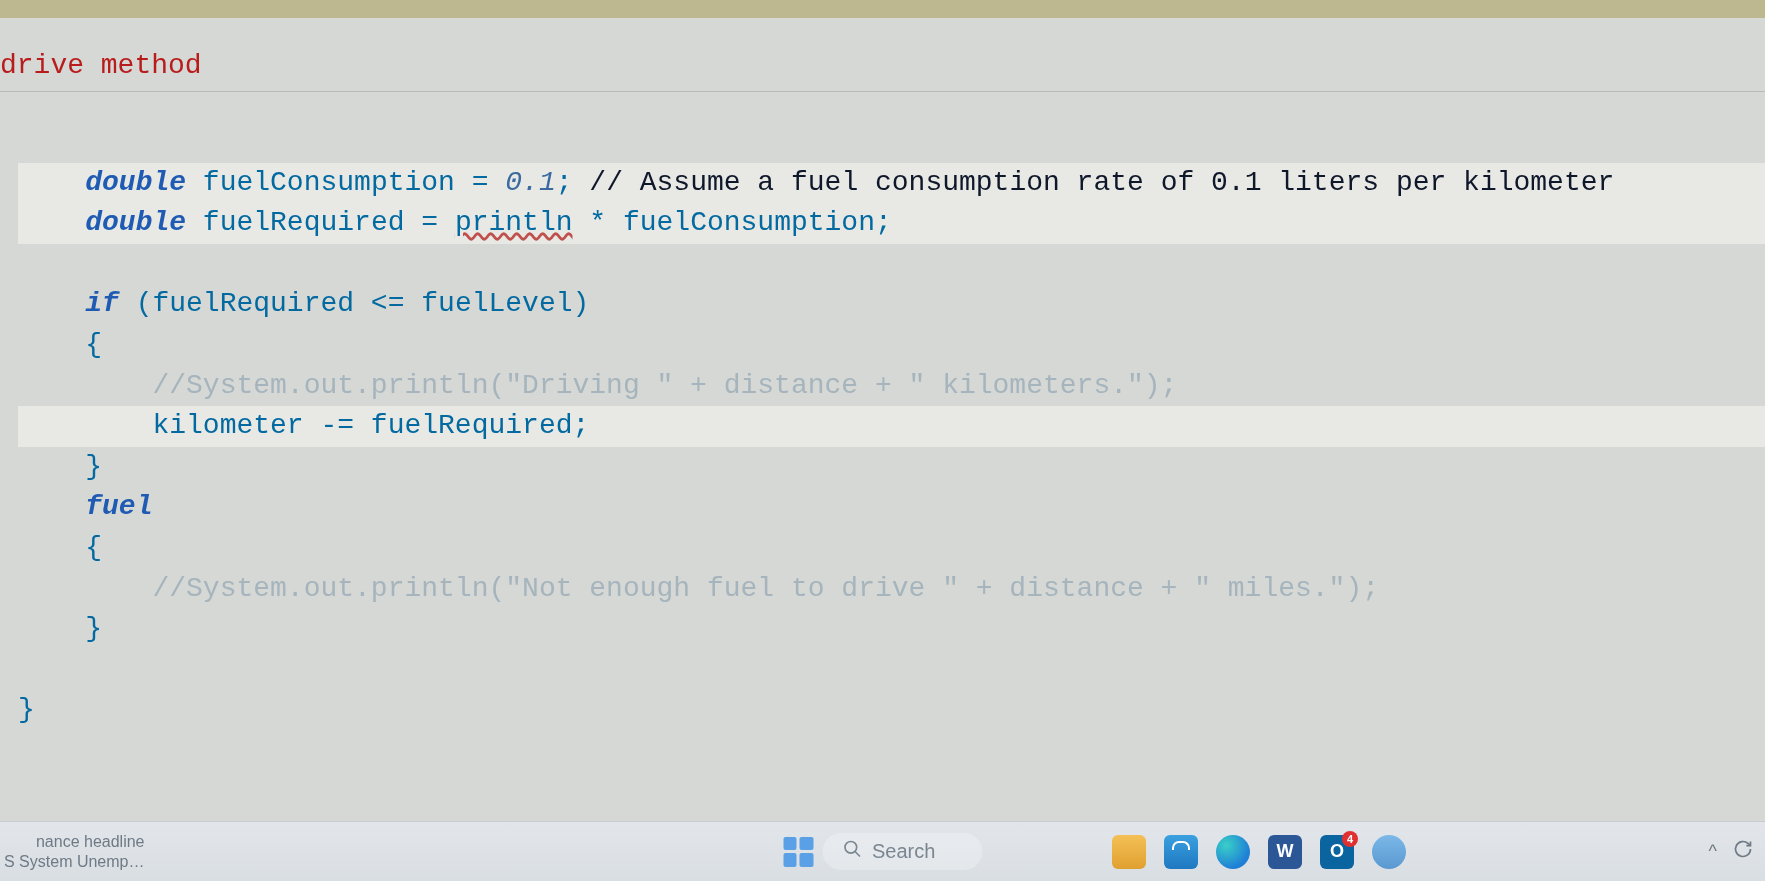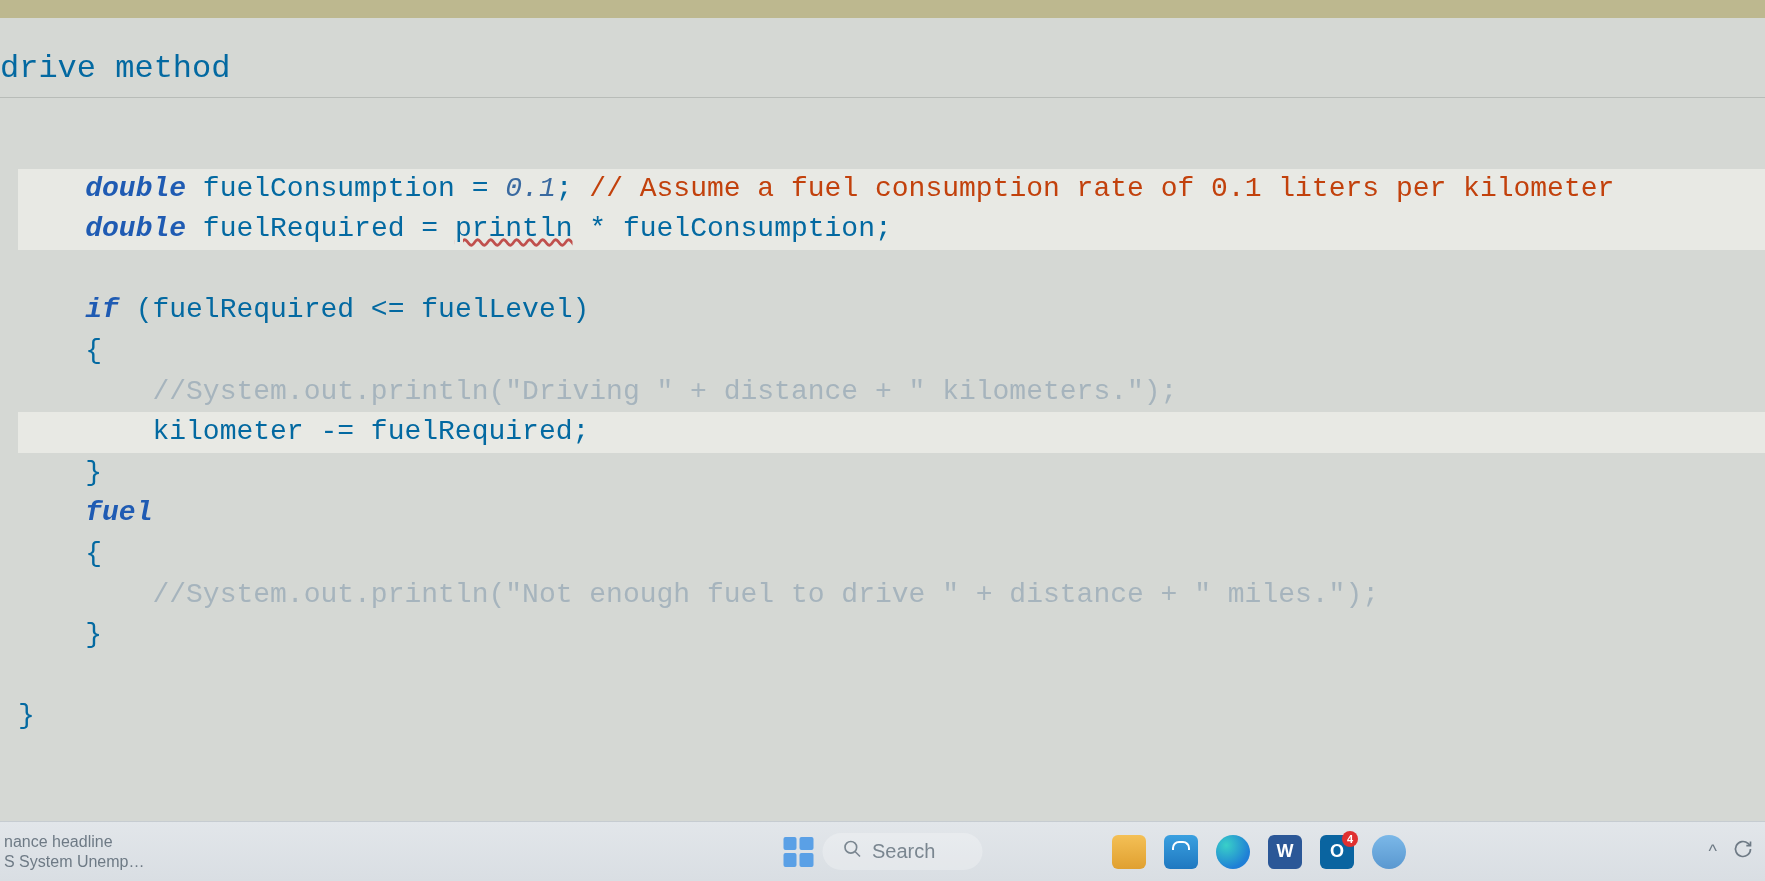--- a/index.html
+++ b/index.html
@@ -8,38 +8,38 @@
 
   .editor-wrap {
     position: absolute;
     top: 0; left: 0; right: 0; bottom: 60px;
     background: #d5d8d4;
     border-top: 18px solid #bdb88f;
   }
 
   .method-header {
     padding: 32px 0 10px 0;
-    font-size: 32px;
-    color: #0369a1;
+    font-size: 28px;
+    color: #b91c1c;
     border-bottom: 1px solid #b8bcb8;
     padding-left: 0;
   }
 
   .code-block {
     margin-top: 30px;
     font-size: 28px;
     line-height: 1.45;
     color: #4a4a4a;
     white-space: pre;
     padding-left: 18px;
   }
 
   .kw   { color: #1f5bb3; font-weight: 600; font-style: italic; }
   .num  { color: #3a6aa0; font-style: italic; }
-  .cmt  { color: #c2410c; }
+  .cmt  { color: #0f172a; }
   .cmt2 { color: #a6b4bd; }
   .wavy { text-decoration: wavy underline #c0504d; }
   .plain { color: #0369a1; }
 
   .line-hl { background: #e8e9e4; display: inline-block; width: 100%; }
 
   .taskbar {
     position: absolute;
     left: 0; right: 0; bottom: 0;
     height: 60px;
@@ -50,20 +50,21 @@
     font-family: 'Segoe UI', sans-serif;
   }
 
   .headline {
     position: absolute;
     left: 0;
     font-size: 16px;
     color: #6e7a85;
     line-height: 1.25;
     padding-left: 4px;
+    text-align: right;
   }
 
   .tb-center {
     position: absolute;
     left: 50%;
     transform: translateX(-50%);
     display: flex;
     align-items: center;
     gap: 9px;
   }

